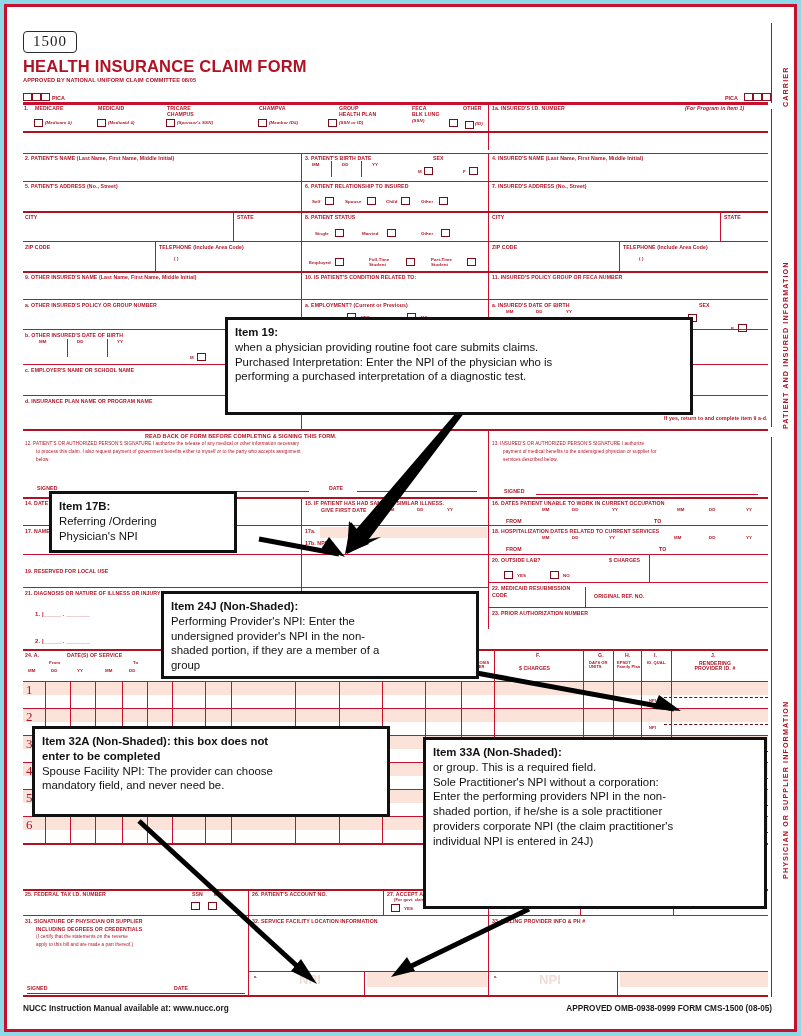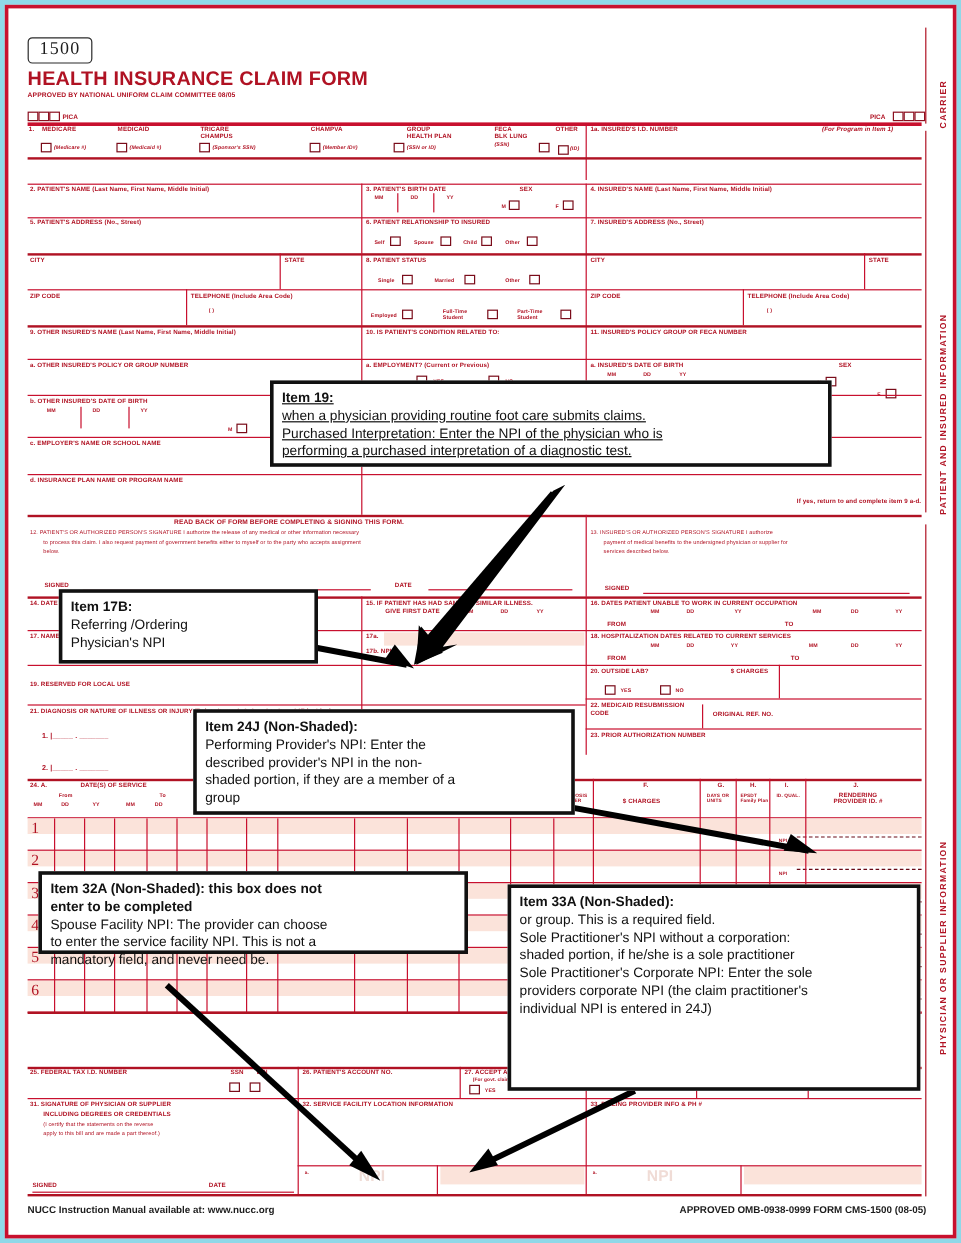--- a/index.html
+++ b/index.html
@@ -425,53 +425,52 @@
       <path d="M462,663 L665,700" stroke="#000" stroke-width="5" fill="none"></path>
       <polygon points="672,702 644,700 650,686" fill="#000"></polygon>
 
       <path d="M130,812 L300,968" stroke="#000" stroke-width="5" fill="none"></path>
       <polygon points="308,975 282,962 292,950" fill="#000"></polygon>
 
       <path d="M520,900 L390,963" stroke="#000" stroke-width="5" fill="none"></path>
       <polygon points="382,968 398,948 406,962" fill="#000"></polygon>
     </svg>
 
-    <div class="callout" style="left:216px;top:308px;width:468px;height:72px;text-decoration:underline;">
+    <div class="callout" style="left:216px;top:308px;width:468px;height:98px;">
       <div style="font-weight:bold;">Item 19:</div>
       <div>when a physician providing routine foot care submits claims.</div>
       <div>Purchased Interpretation: Enter the NPI of the physician who is</div>
       <div>performing a purchased interpretation of a diagnostic test.</div>
     </div>
 
-    <div class="callout" style="left:40px;top:482px;width:216px;height:62px;">
+    <div class="callout" style="left:40px;top:482px;width:188px;height:62px;">
       <div style="font-weight:bold;">Item 17B:</div>
       <div>Referring /Ordering</div>
       <div>Physician's NPI</div>
     </div>
 
     <div class="callout" style="left:152px;top:582px;width:318px;height:88px;">
       <div style="font-weight:bold;">Item 24J (Non-Shaded):</div>
       <div>Performing Provider's NPI: Enter the</div>
-      <div>described provider's NPI in the non-</div>
+      <div>undersigned provider's NPI in the non-</div>
       <div>shaded portion, if they are a member of a</div>
       <div>group</div>
     </div>
 
-    <div class="callout" style="left:23px;top:717px;width:358px;height:69px;">
+    <div class="callout" style="left:23px;top:717px;width:358px;height:91px;">
       <div style="font-weight:bold;">Item 32A (Non-Shaded): this box does not</div>
       <div style="font-weight:bold;">enter to be completed</div>
       <div>Spouse Facility NPI: The provider can choose</div>
-      <div>to enter the service facility NPI.  This is not a</div>
       <div>mandatory field, and never need be.</div>
     </div>
 
     <div class="callout" style="left:414px;top:728px;width:344px;height:172px;">
       <div style="font-weight:bold;">Item 33A (Non-Shaded):</div>
       <div>or group. This is a required field.</div>
       <div>Sole Practitioner's NPI without a corporation:</div>
+      <div>Enter the performing providers NPI in the non-</div>
       <div>shaded portion, if he/she is a sole practitioner</div>
-      <div>Sole Practitioner's Corporate NPI: Enter the sole</div>
       <div>providers corporate NPI (the claim practitioner's</div>
       <div>individual NPI is entered in 24J)</div>
     </div>
 
   </div>
 </div>
 
 </body></html>

